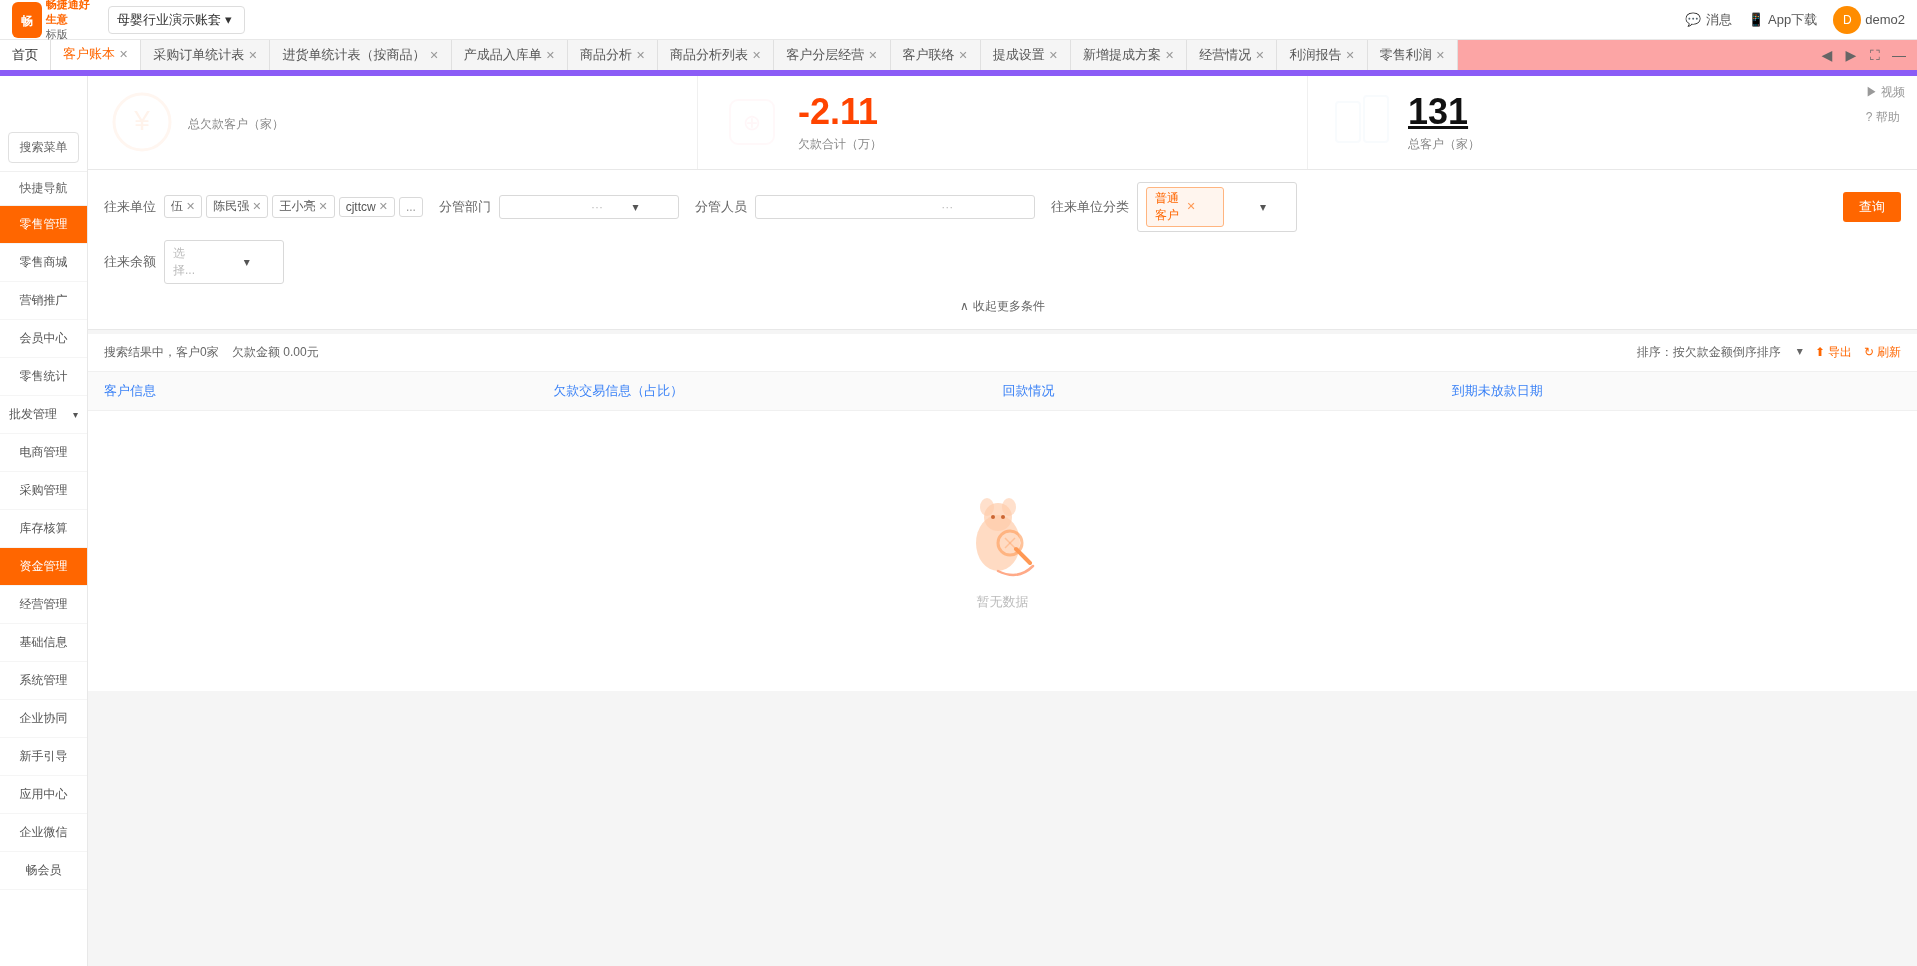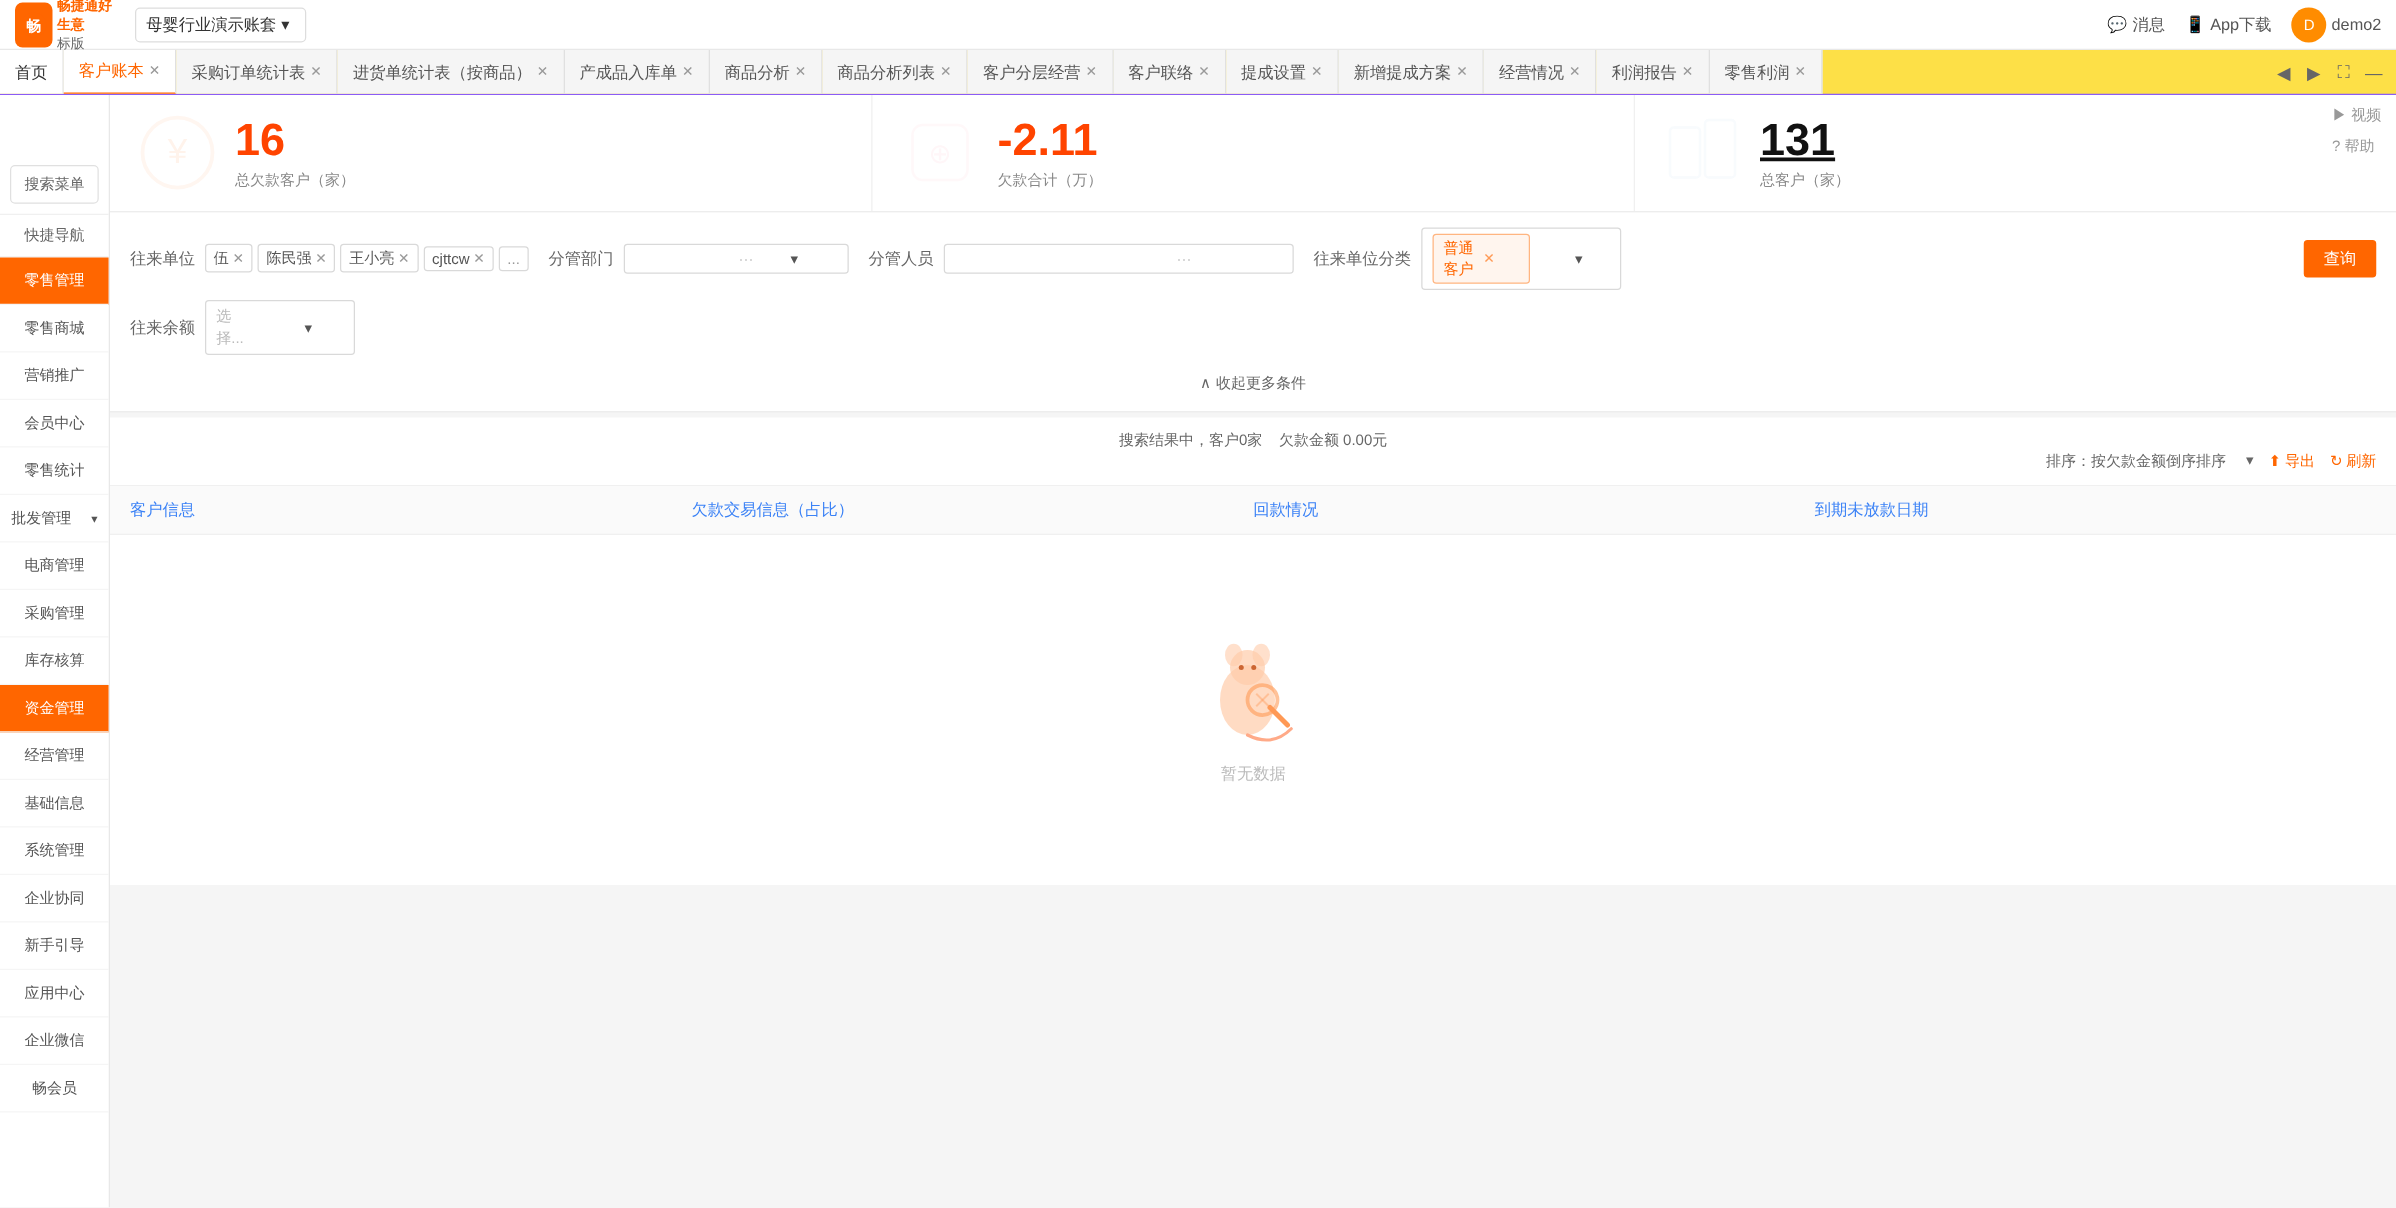--- a/index.html
+++ b/index.html
@@ -70,24 +70,24 @@
       align-items: center;
       justify-content: center;
       color: #fff;
       font-size: 12px;
     }
 
     
     .nav-tabs {
       display: flex;
       align-items: center;
-      background: #fde047;
+      background: #fca5a5;
       height: 36px;
       padding: 0 0 0 0;
-      border-bottom: 1px solid #8b5cf6;
+      border-bottom: 6px solid #8b5cf6;
       overflow: hidden;
     }
     .nav-tab {
       display: flex;
       align-items: center;
       padding: 0 12px;
       height: 36px;
       cursor: pointer;
       font-size: 13px;
       color: #555;
@@ -346,21 +346,20 @@
       background: #fff;
       margin-top: 4px;
     }
     .table-toolbar {
       display: flex;
       align-items: center;
       padding: 10px 16px;
       border-bottom: 1px solid #f0f0f0;
       font-size: 12px;
       color: #666;
-      flex-direction: column;
     }
     .toolbar-right {
       margin-left: auto;
       display: flex;
       align-items: center;
       gap: 12px;
     }
     .toolbar-sort {
       display: flex;
       align-items: flex-start;
@@ -542,21 +541,20 @@
     <div class="stats-row">
 
       <div class="stat-card">
         <div class="stat-icon orange">
           <svg width="60" height="60" viewBox="0 0 60 60">
             <circle cx="30" cy="30" r="28" fill="none" stroke="#ff6600" stroke-width="3" opacity="0.3"></circle>
             <text x="30" y="38" text-anchor="middle" font-size="28" fill="#ff6600" opacity="0.4">¥</text>
           </svg>
         </div>
         <div class="stat-info">
-          <div class="stat-value orange">16</div>
           <div class="stat-label">总欠款客户（家）</div>
         </div>
       </div>
 
       <div class="stat-card">
         <div class="stat-icon pink">
           <svg width="60" height="60" viewBox="0 0 60 60">
             <rect x="8" y="8" width="44" height="44" rx="8" fill="none" stroke="#ff4466" stroke-width="2" opacity="0.3"></rect>
             <text x="30" y="38" text-anchor="middle" font-size="22" fill="#ff4466" opacity="0.4">⊕</text>
           </svg>

